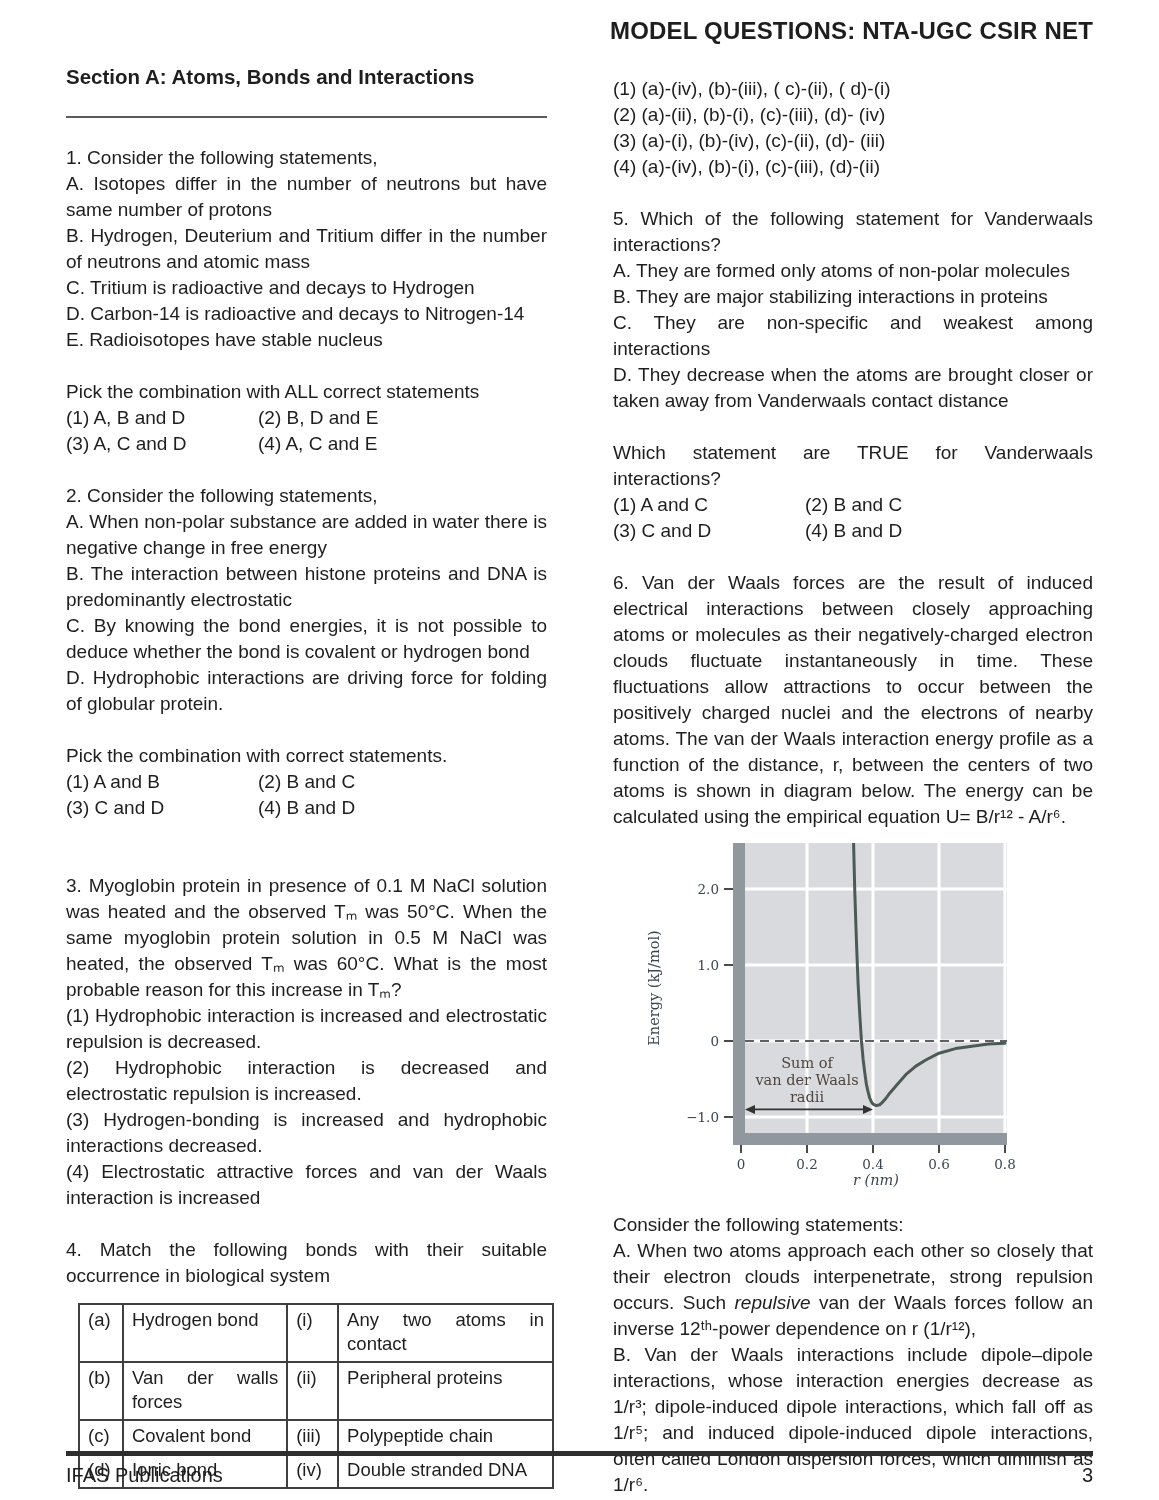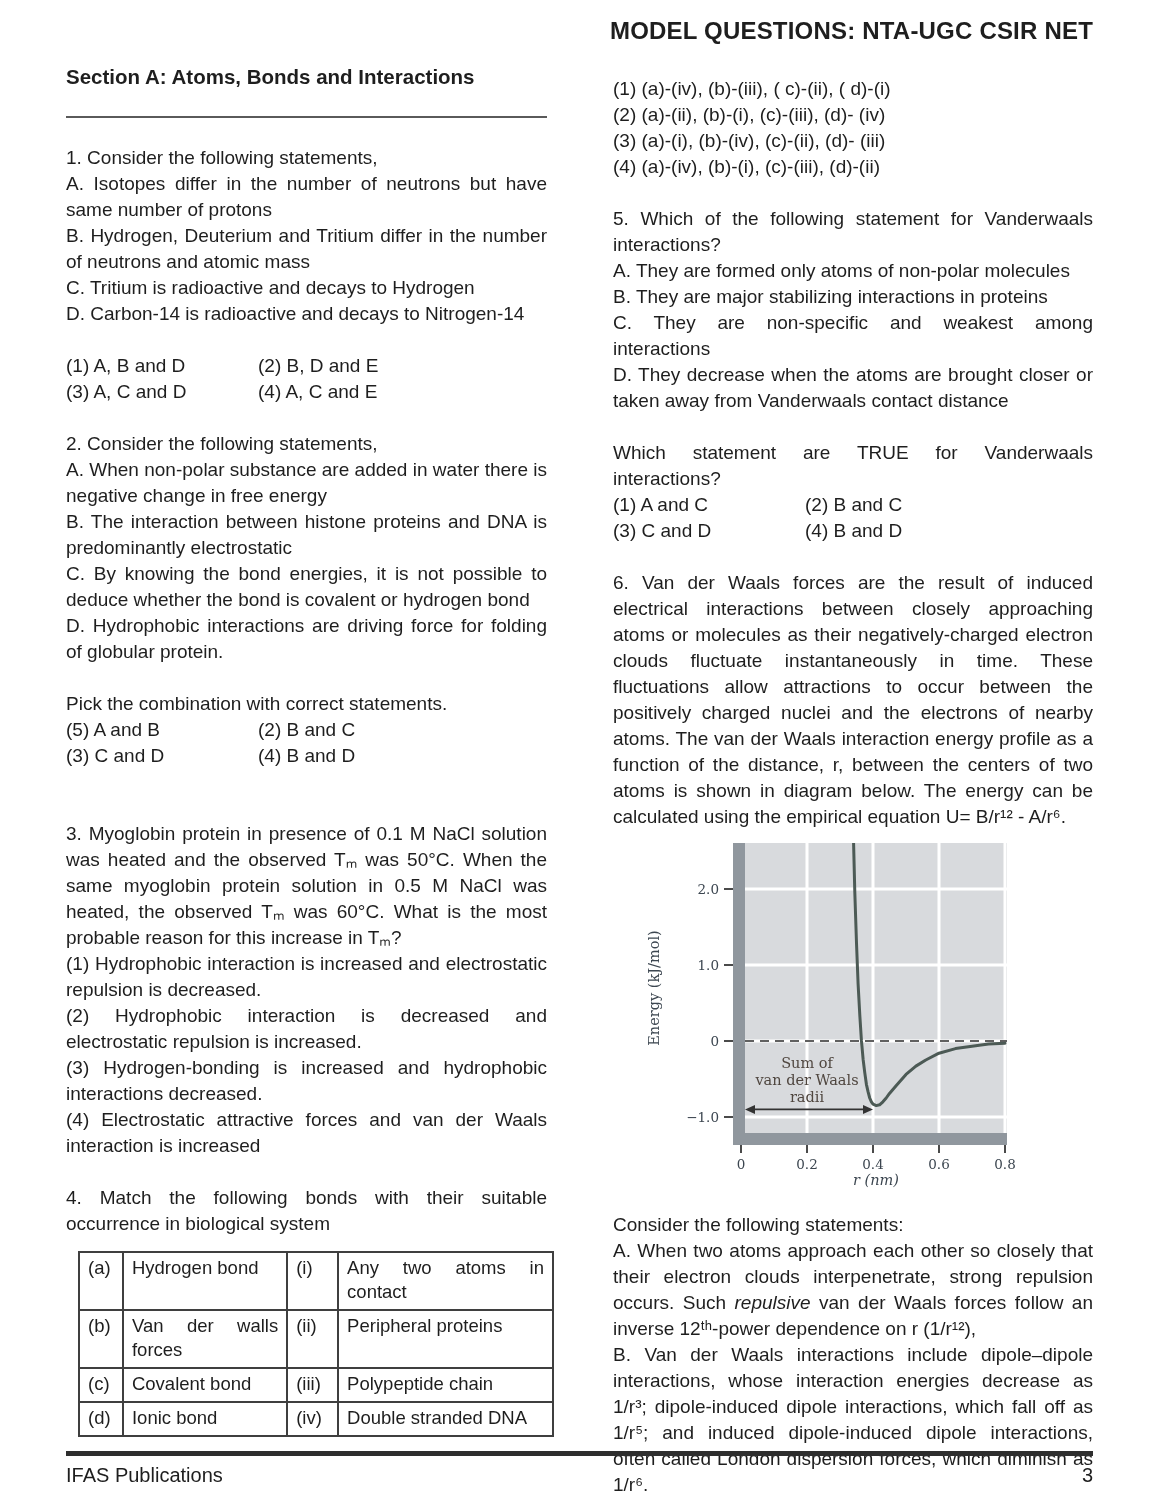--- a/index.html
+++ b/index.html
@@ -42,40 +42,42 @@
 <div class="header">MODEL QUESTIONS: NTA-UGC CSIR NET</div>
 
 <div class="col col-left">
   <div class="section-title">Section A: Atoms, Bonds and Interactions</div>
 
   <p>1. Consider the following statements,</p>
   <p class="just">A. Isotopes differ in the number of neutrons but have same number of protons</p>
   <p class="just">B. Hydrogen, Deuterium and Tritium differ in the number of neutrons and atomic mass</p>
   <p class="just">C. Tritium is radioactive and decays to Hydrogen</p>
   <p class="just">D. Carbon-14 is radioactive and decays to Nitrogen-14</p>
-  <div class="sp"></div>
+  <p class="just">E. Radioisotopes have stable nucleus</p>
+  <div class="sp"></div>
+  <p>Pick the combination with ALL correct statements</p>
   <div class="optrow">
     <span class="o1">(1) A, B and D</span>
     <span class="o2">(2) B, D and E</span>
   </div>
   <div class="optrow">
     <span class="o1">(3) A, C and D</span>
     <span class="o2">(4) A, C and E</span>
   </div>
 
   <div class="sp"></div>
   <p>2. Consider the following statements,</p>
   <p class="just">A. When non-polar substance are added in water there is negative change in free energy</p>
   <p class="just">B. The interaction between histone proteins and DNA is predominantly electrostatic</p>
   <p class="just">C. By knowing the bond energies, it is not possible to deduce whether the bond is covalent or hydrogen bond</p>
   <p class="just">D. Hydrophobic interactions are driving force for folding of globular protein.</p>
   <div class="sp"></div>
   <p>Pick the combination with correct statements.</p>
   <div class="optrow">
-    <span class="o1">(5) A and B</span>
+    <span class="o1">(1) A and B</span>
     <span class="o2">(2) B and C</span>
   </div>
   <div class="optrow">
     <span class="o1">(3) C and D</span>
     <span class="o2">(4) B and D</span>
   </div>
 
   <div class="sp2"></div>
   <p class="just">3. Myoglobin protein in presence of 0.1 M NaCl solution was heated and the observed Tₘ was 50°C. When the same myoglobin protein solution in 0.5 M NaCl was heated, the observed Tₘ was 60°C. What is the most probable reason for this increase in Tₘ?</p>
   <p class="just">(1) Hydrophobic interaction is increased and electrostatic repulsion is decreased.</p>

